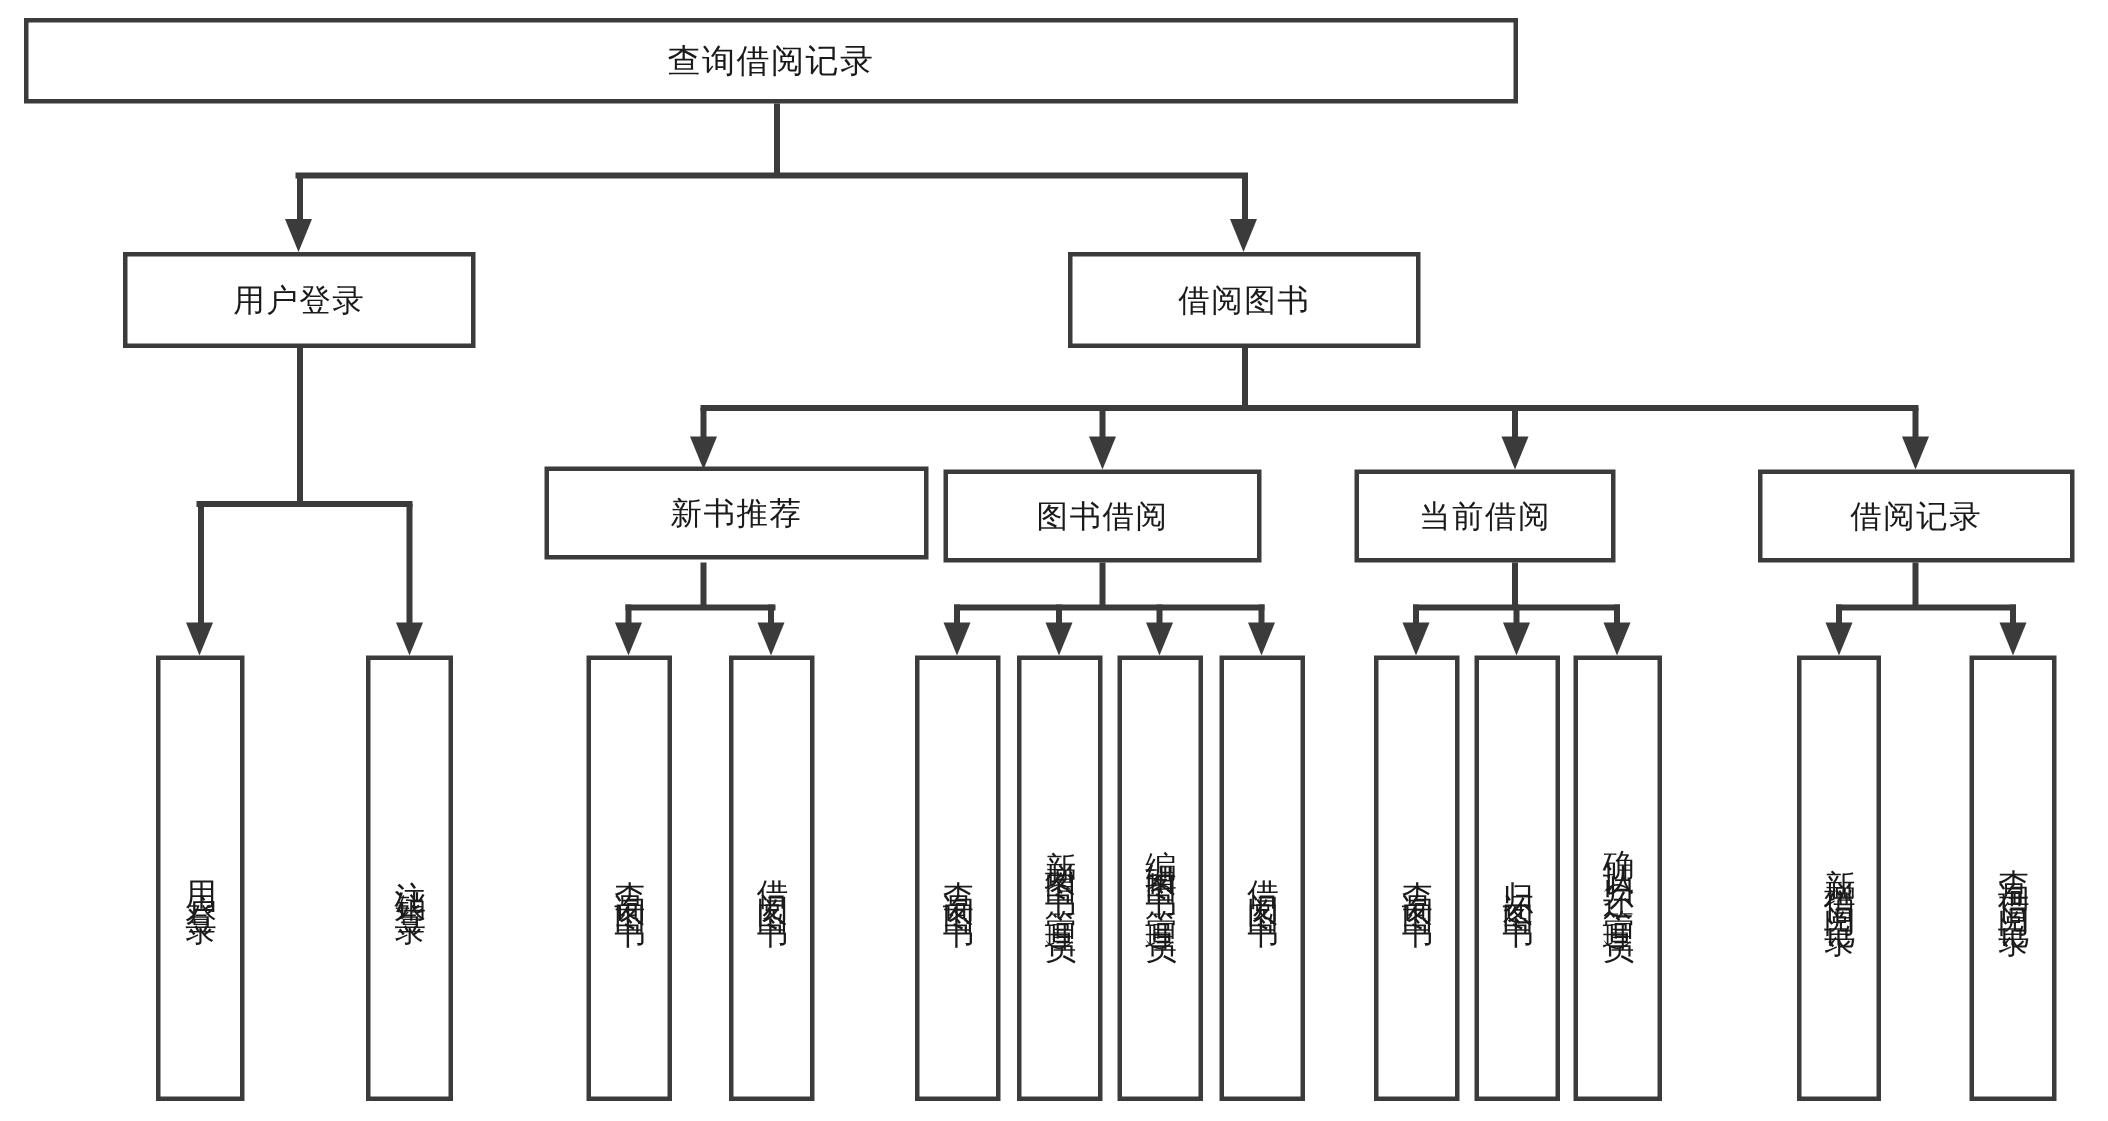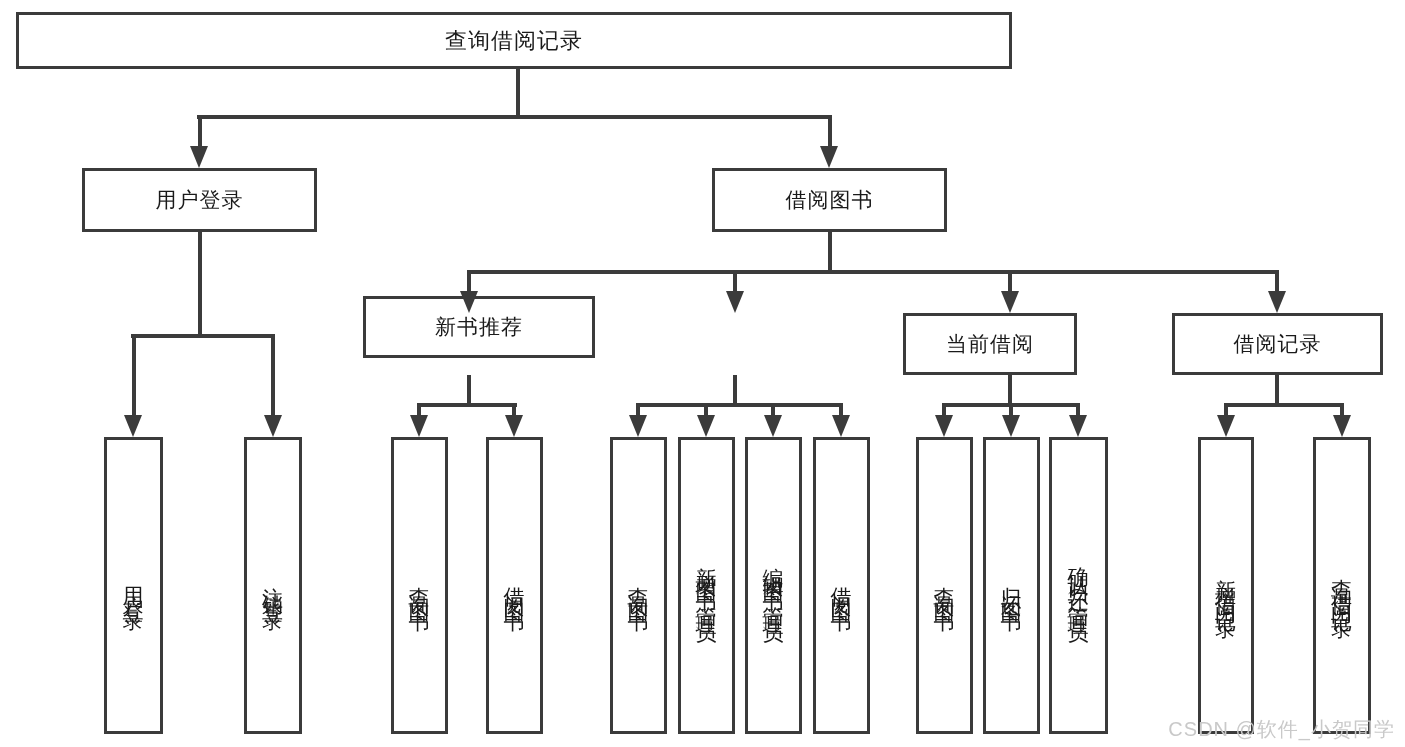--- a/index.html
+++ b/index.html
@@ -60,22 +60,25 @@
     <span>查询借阅记录</span>
   </div>
 
   <div class="node h" style="left:82px;top:168px;width:235px;height:64px">
     <span>用户登录</span>
   </div>
   <div class="node h" style="left:712px;top:168px;width:235px;height:64px">
     <span>借阅图书</span>
   </div>
 
-  <div class="node h" style="left:363px;top:296px;width:232px;height:62px">
+  <div class="node h" style="left:363px;top:311px;width:256px;height:62px">
     <span>新书推荐</span>
+  </div>
+  <div class="node h" style="left:629px;top:313px;width:212px;height:62px">
+    <span>图书借阅</span>
   </div>
   <div class="node h" style="left:903px;top:313px;width:174px;height:62px">
     <span>当前借阅</span>
   </div>
   <div class="node h" style="left:1172px;top:313px;width:211px;height:62px">
     <span>借阅记录</span>
   </div>
 
   <div class="node v" style="left:104px;top:437px;width:59px;height:297px">
     <span>用户登录</span>
@@ -173,15 +176,14 @@
   <div class="vl" style="left:1076px;top:403px;height:14px"></div>
   <div class="ah" style="left:1069px;top:415px"></div>
 
   <div class="vl" style="left:1275px;top:375px;height:30px"></div>
   <div class="hl" style="left:1224px;top:403px;width:120px"></div>
   <div class="vl" style="left:1224px;top:403px;height:14px"></div>
   <div class="ah" style="left:1217px;top:415px"></div>
   <div class="vl" style="left:1340px;top:403px;height:14px"></div>
   <div class="ah" style="left:1333px;top:415px"></div>
 
-  <div class="watermark">CSDN @软件_小贺同学</div>
 
 </div>
 
 </body></html>

